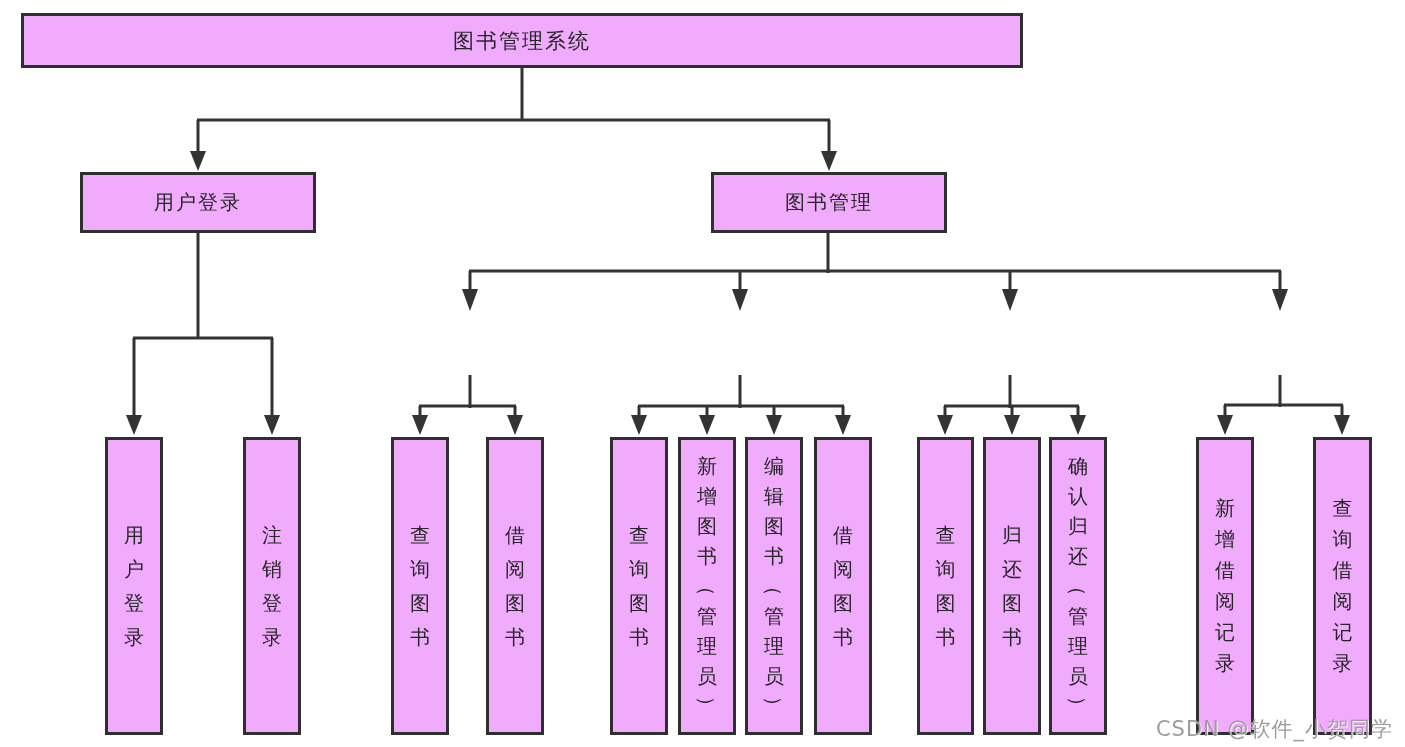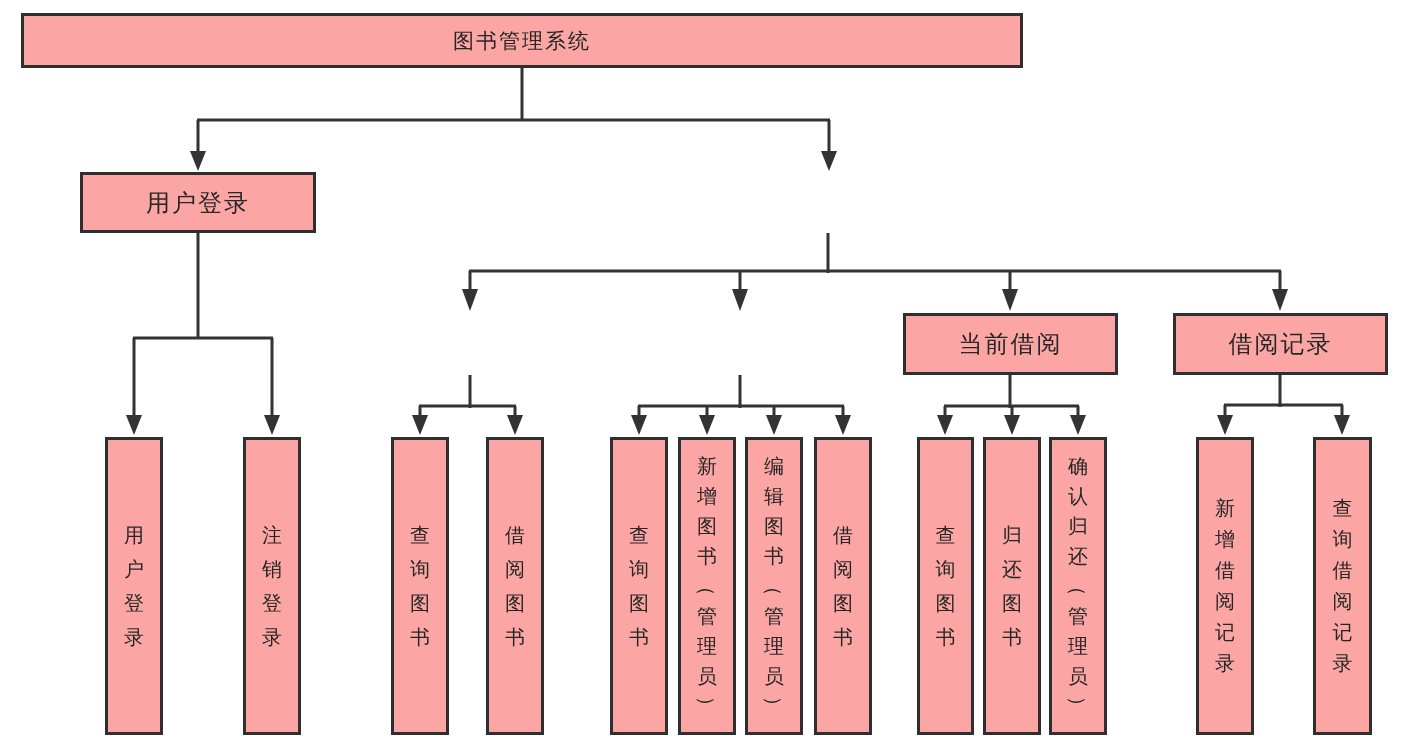--- a/index.html
+++ b/index.html
@@ -3,25 +3,25 @@
 <meta charset="utf-8">
 <style>
   * { margin:0; padding:0; box-sizing:border-box; }
   html,body { width:1405px; height:747px; background:#ffffff; }
   body { font-family:"DejaVu Sans","Liberation Sans",sans-serif; position:relative; overflow:hidden; }
   .stage { position:absolute; left:0; top:0; width:1405px; height:747px; }
   svg.wires { position:absolute; left:0; top:0; }
   .wire { stroke:#333333; stroke-width:3; fill:none; }
   .arrow { fill:#333333; stroke:none; }
   .node {
-    position:absolute; border:3px solid #2f2f2f; background:#fca5a5;
+    position:absolute; border:3px solid #2f2f2f; background:#f0abfc;
     display:flex; align-items:center; justify-content:center;
     color:#262626;
   }
-  .hnode { font-size:24px; letter-spacing:2px; }
+  .hnode { font-size:20px; letter-spacing:2px; }
   .root  { font-size:21px; }
   .vnode { flex-direction:column; }
   .vnode span { display:block; width:100%; text-align:center; font-size:20px; }
   .vnode span.rot { transform:rotate(90deg); }
   .watermark {
     position:absolute; right:12px; bottom:4px;
     font-size:21px; color:#9c9c9c; letter-spacing:1px;
     text-shadow:1px 1px 0 rgba(255,255,255,0.85);
   }
 </style>
@@ -75,23 +75,22 @@
     <g>
       <path class="wire" d="M1280 375 V407 M1224 405 H1343 M1225 405 V417 M1342 405 V417"></path>
       <path class="arrow" d="M1217 415 H1233 L1225 435 Z"></path>
       <path class="arrow" d="M1334 415 H1350 L1342 435 Z"></path>
     </g>
   </svg>
 
   <div class="node hnode root" style="left:21px;top:13px;width:1002px;height:55px">图书管理系统</div>
 
   <div class="node hnode" style="left:80px;top:172px;width:236px;height:61px">用户登录</div>
+  <div class="node hnode" style="left:711px;top:172px;width:236px;height:61px">图书管理</div>
 
-  <div class="node hnode" style="left:903px;top:313px;width:215px;height:62px">当前借阅</div>
-  <div class="node hnode" style="left:1173px;top:313px;width:215px;height:62px">借阅记录</div>
 
   <div class="node vnode" style="left:105px;top:437px;width:58px;height:298px">
       <span style="height: 34px; line-height: 34px;">用</span>
       <span style="height: 34px; line-height: 34px;">户</span>
       <span style="height: 34px; line-height: 34px;">登</span>
       <span style="height: 34px; line-height: 34px;">录</span>
     </div>
   <div class="node vnode" style="left:243px;top:437px;width:58px;height:298px">
       <span style="height: 34px; line-height: 34px;">注</span>
       <span style="height: 34px; line-height: 34px;">销</span>
@@ -181,13 +180,14 @@
     </div>
   <div class="node vnode" style="left:1313px;top:437px;width:59px;height:298px">
       <span style="height: 31px; line-height: 31px;">查</span>
       <span style="height: 31px; line-height: 31px;">询</span>
       <span style="height: 31px; line-height: 31px;">借</span>
       <span style="height: 31px; line-height: 31px;">阅</span>
       <span style="height: 31px; line-height: 31px;">记</span>
       <span style="height: 31px; line-height: 31px;">录</span>
     </div>
 
+  <div class="watermark">CSDN @软件_小贺同学</div>
 </div>
 
 </body></html>

